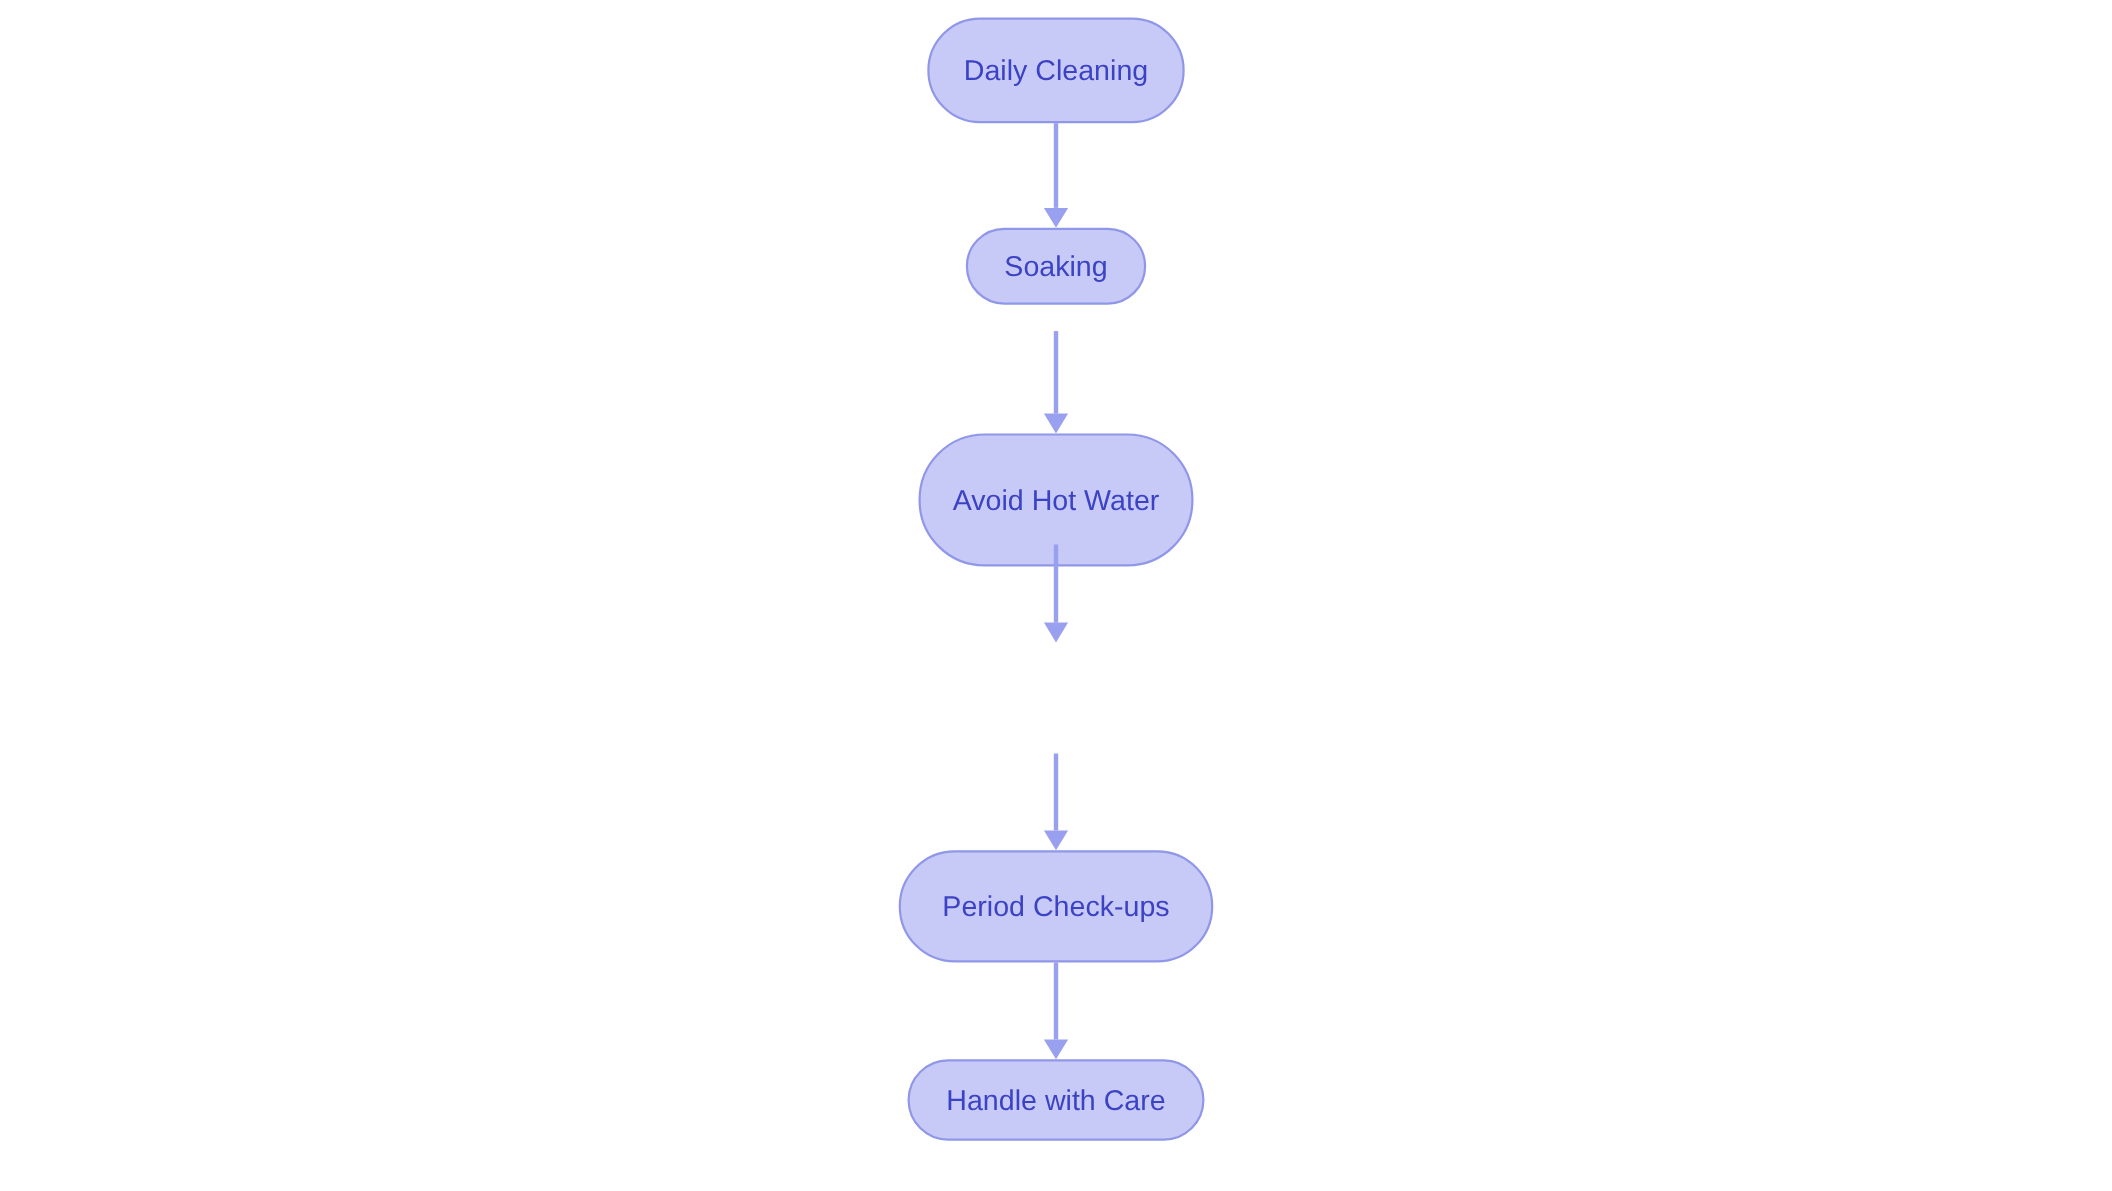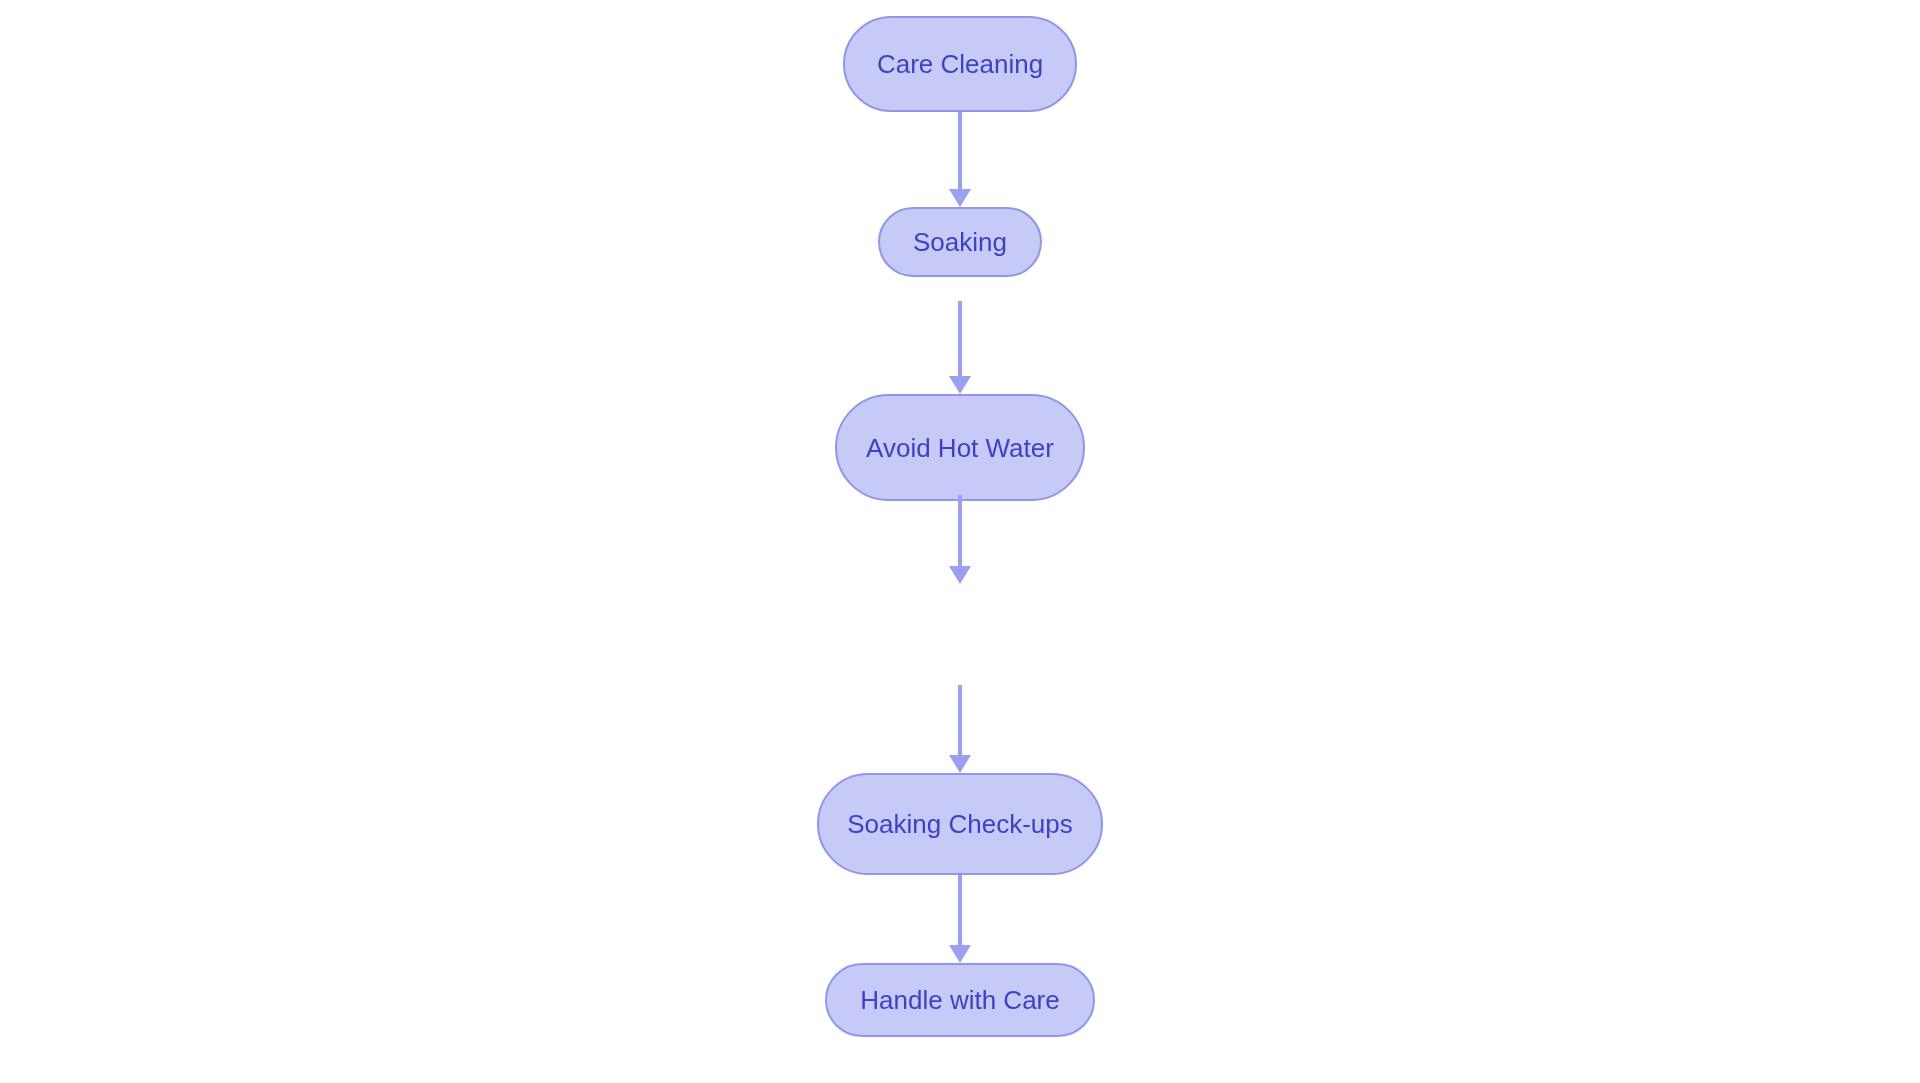--- a/index.html
+++ b/index.html
@@ -53,54 +53,54 @@
     border-right: 11px solid transparent;
     border-top: 18px solid var(--arrow, #99a0ef);
   }
 </style>
 </head>
 <body>
 
 <div class="canvas">
 
   <div class="node" style="left:843px; top:16px; width:234px; height:96px;">
-    <span class="node-label">Care Cleaning</span>
+    <span class="node-label">Daily Cleaning</span>
   </div>
 
   <div class="arrow" style="top:112px; height:95px;">
     <div class="arrow-line"></div>
     <div class="arrow-head"></div>
   </div>
 
   <div class="node" style="left:878px; top:207px; width:164px; height:70px;">
     <span class="node-label">Soaking</span>
   </div>
 
   <div class="arrow" style="top:301px; height:93px;">
     <div class="arrow-line"></div>
     <div class="arrow-head"></div>
   </div>
 
-  <div class="node" style="left:835px; top:394px; width:250px; height:107px;">
+  <div class="node" style="left:835px; top:394px; width:250px; height:121px;">
     <span class="node-label">Avoid Hot Water</span>
   </div>
 
   <div class="arrow" style="top:495px; height:89px;">
     <div class="arrow-line"></div>
     <div class="arrow-head"></div>
   </div>
 
 
   <div class="arrow" style="top:685px; height:88px;">
     <div class="arrow-line"></div>
     <div class="arrow-head"></div>
   </div>
 
   <div class="node" style="left:817px; top:773px; width:286px; height:102px;">
-    <span class="node-label">Soaking Check-ups</span>
+    <span class="node-label">Period Check-ups</span>
   </div>
 
   <div class="arrow" style="top:875px; height:88px;">
     <div class="arrow-line"></div>
     <div class="arrow-head"></div>
   </div>
 
   <div class="node" style="left:825px; top:963px; width:270px; height:74px;">
     <span class="node-label">Handle with Care</span>
   </div>

